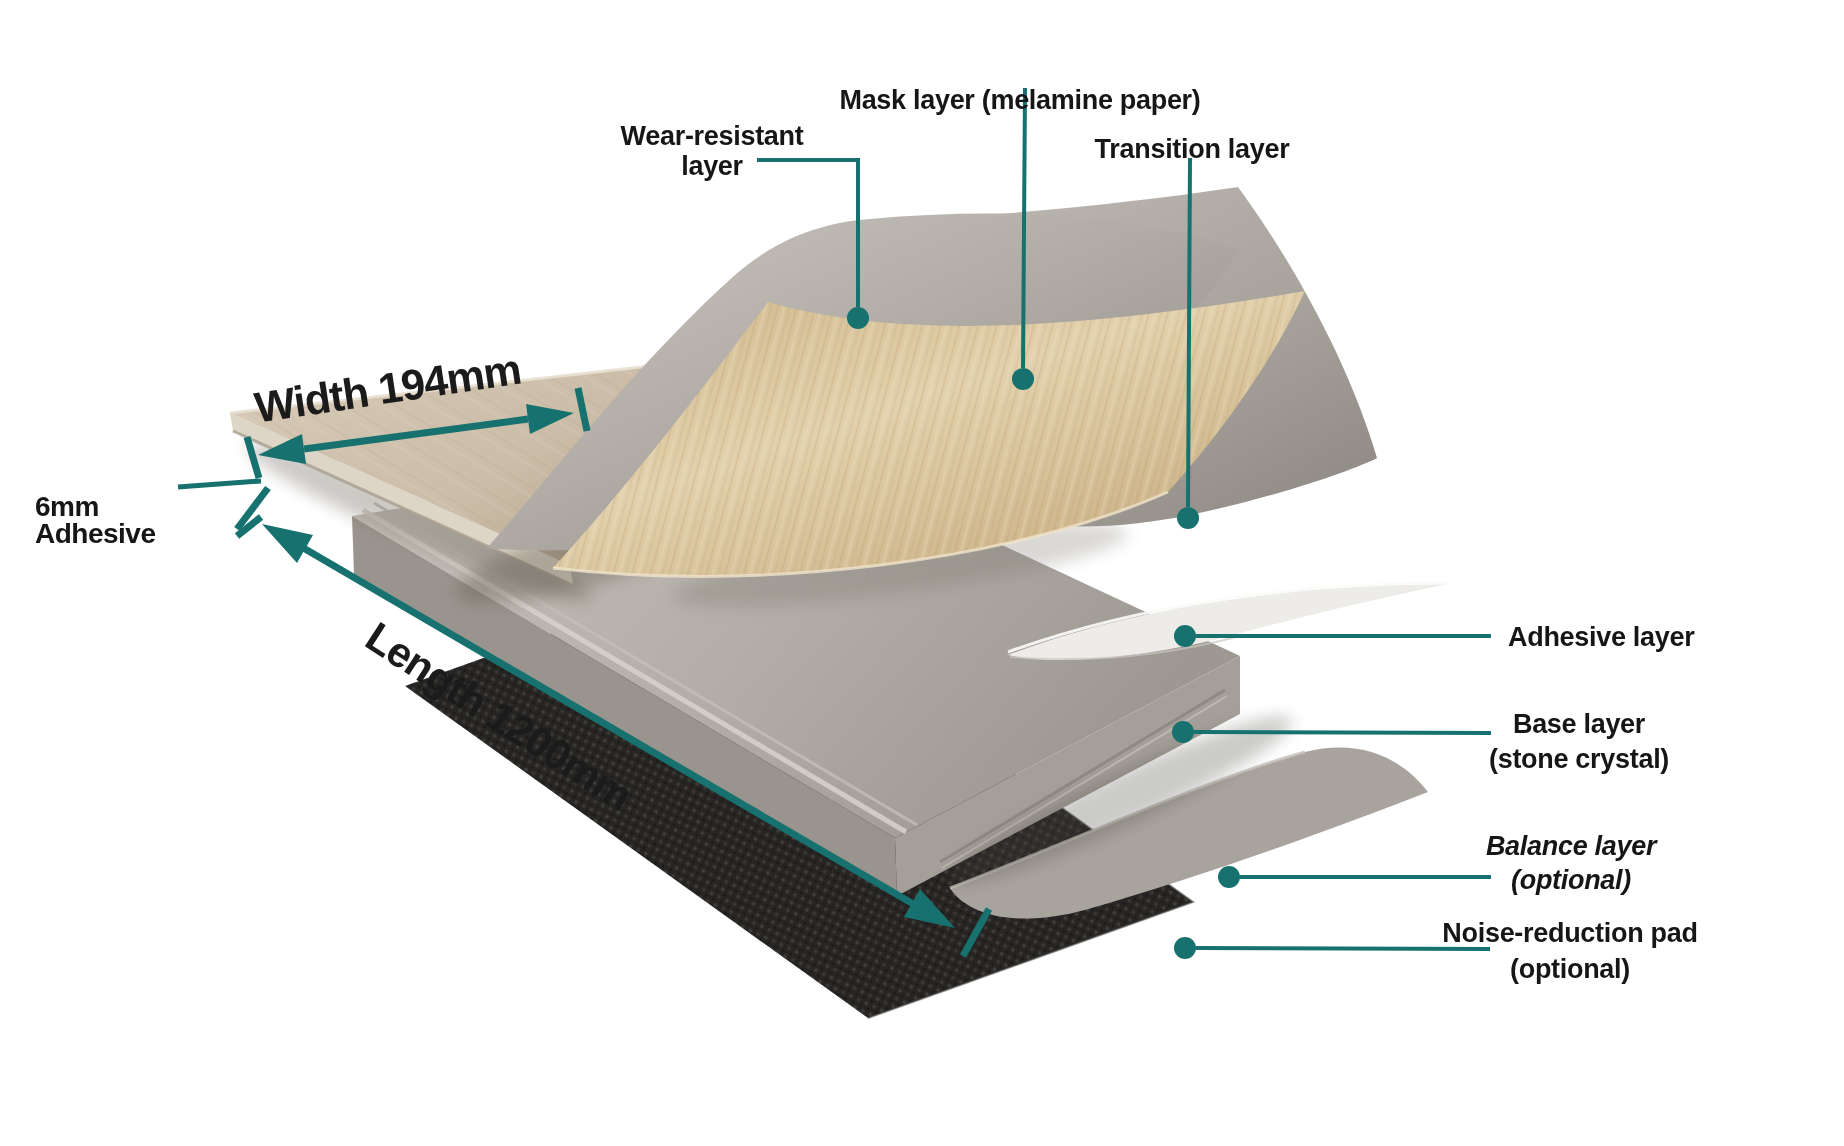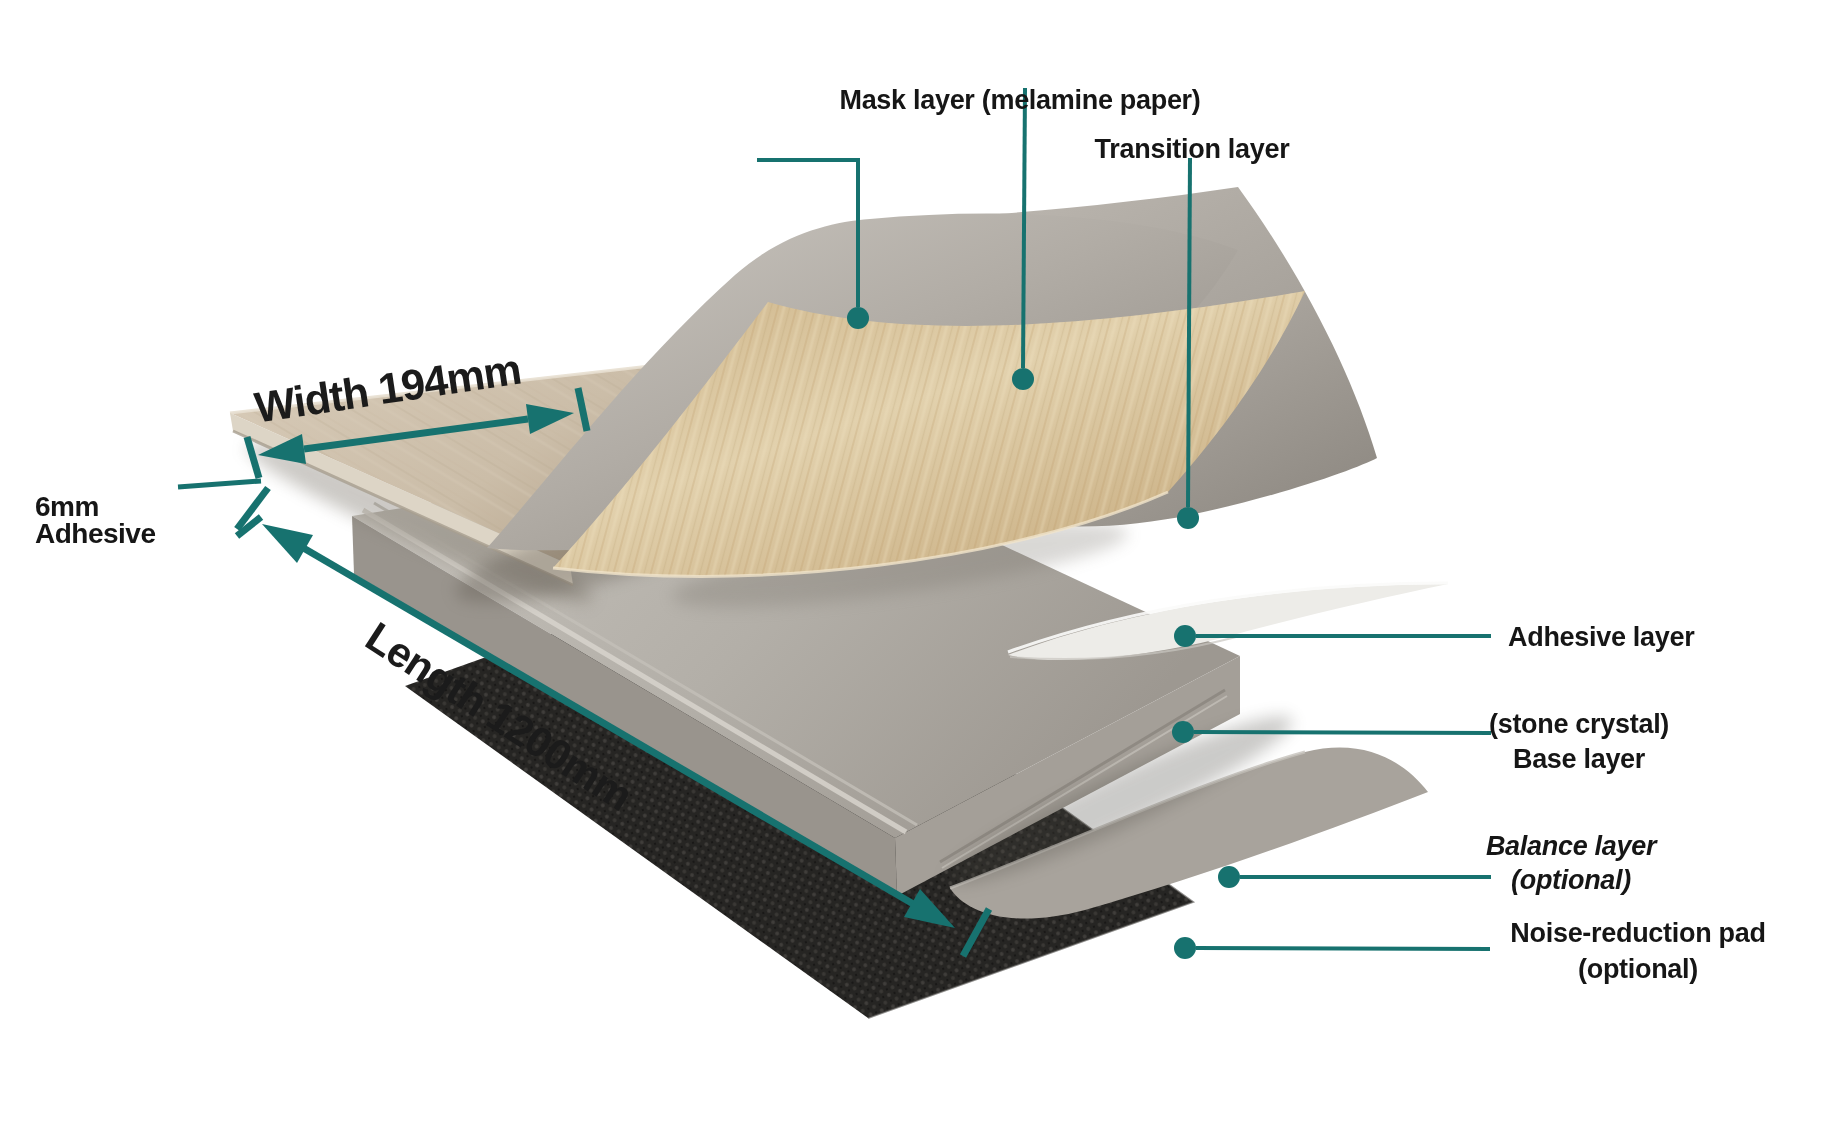--- a/index.html
+++ b/index.html
@@ -160,40 +160,44 @@
       <polygon points="955,928 904,917 920,889" fill="#17726f"></polygon>
       <line x1="237" y1="529" x2="268" y2="488" stroke="#17726f" stroke-width="7"></line>
       <line x1="963" y1="956" x2="989" y2="909" stroke="#17726f" stroke-width="7"></line>
     </g>
   </svg>
 
   <div class="lbl c" style="left:810px;top:44px;width:420px;margin-top:41px;">
     <span class="ln">Mask layer (melamine paper)</span>
   </div>
 
+  <div class="lbl c" style="left:582px;top:121px;width:260px;">
+    <span class="ln">Wear-resistant</span>
+    <span class="ln">layer</span>
+  </div>
 
   <div class="lbl c" style="left:1082px;top:134px;width:220px;">
     <span class="ln">Transition layer</span>
   </div>
 
   <div class="lbl l" style="left:1508px;top:622px;">
     <span class="ln">Adhesive layer</span>
   </div>
 
   <div class="lbl c" style="left:1449px;top:707px;width:260px;line-height:35px;">
+    <span class="ln">Base layer</span>
     <span class="ln">(stone crystal)</span>
-    <span class="ln">Base layer</span>
   </div>
 
   <div class="lbl c" style="left:1441px;top:829px;width:260px;line-height:34px;font-style:italic;">
     <span class="ln">Balance layer</span>
     <span class="ln">(optional)</span>
   </div>
 
-  <div class="lbl c" style="left:1483px;top:915px;width:310px;line-height:36px;">
+  <div class="lbl c" style="left:1415px;top:915px;width:310px;line-height:36px;">
     <span class="ln">Noise-reduction pad</span>
     <span class="ln">(optional)</span>
   </div>
 
   <div class="lbl r" style="left:35px;top:493px;width:190px;font-size:28px;line-height:27px;letter-spacing:-0.5px;">
     <span class="ln">6mm</span>
     <span class="ln">Adhesive</span>
   </div>
 
   <div class="dim" style="left:255px;top:386px;font-size:43px;line-height:44px;transform:rotate(-8.5deg);transform-origin:0 50%;">Width 194mm</div>

